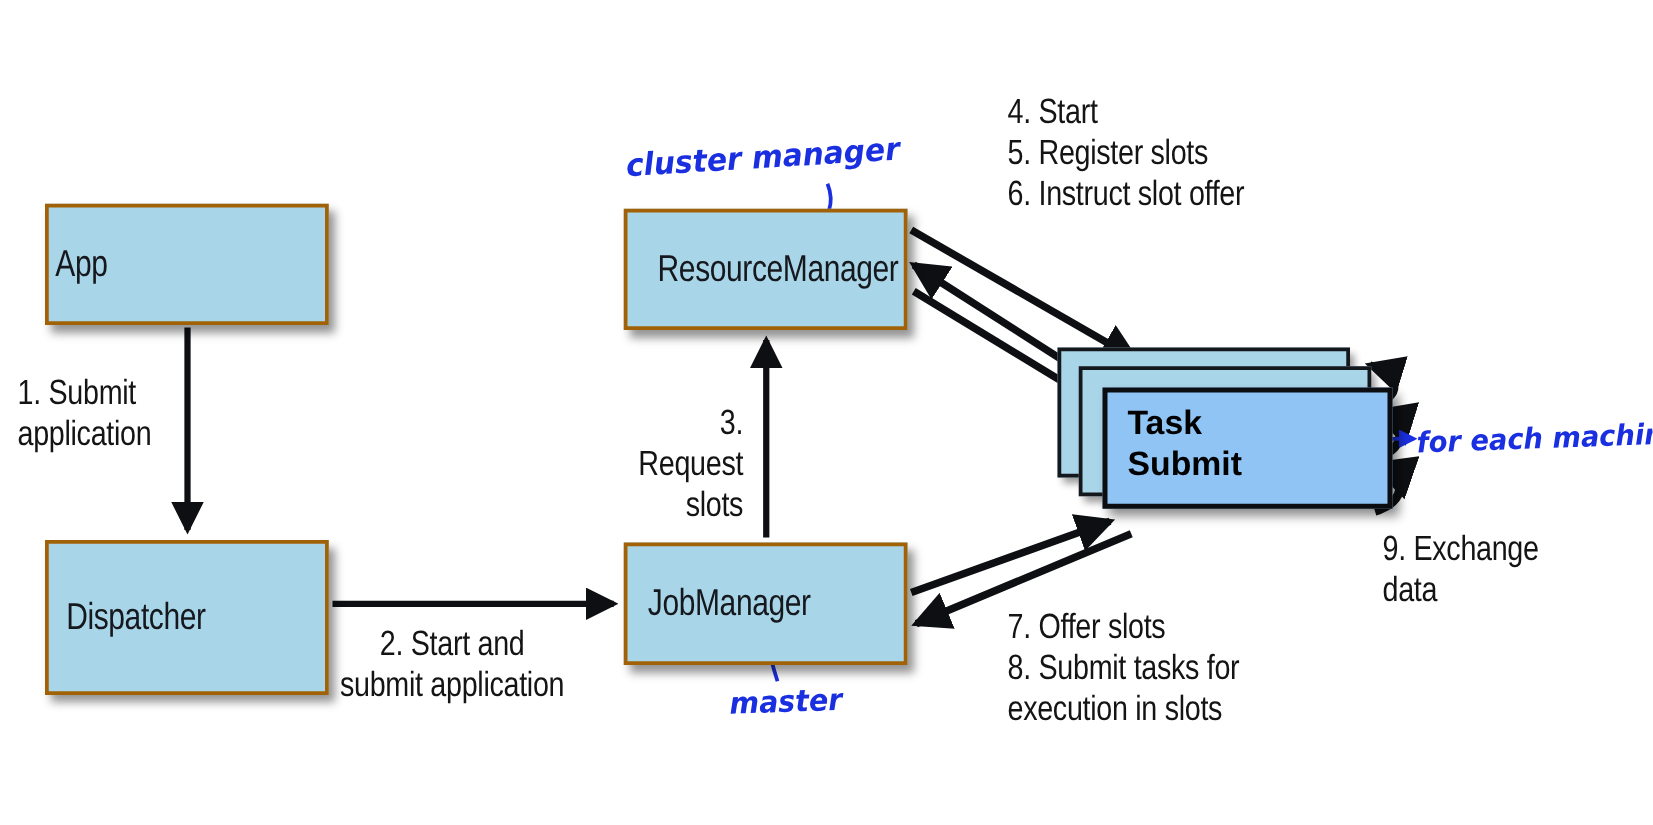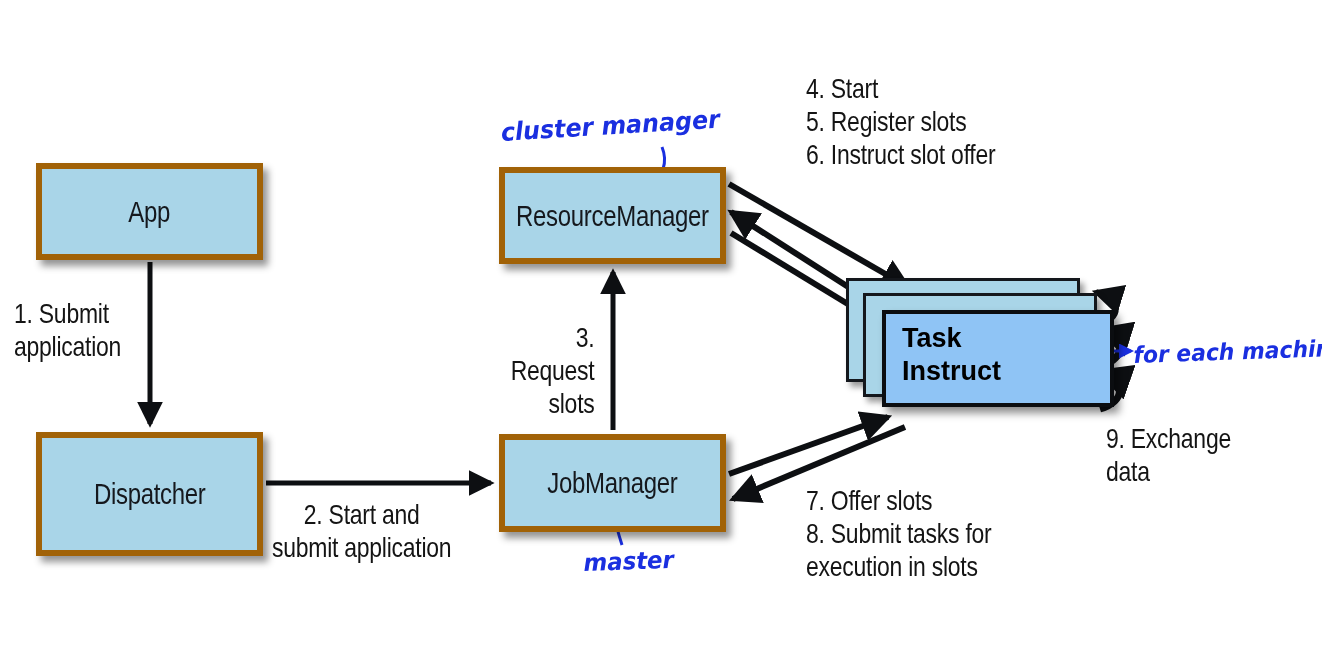--- a/index.html
+++ b/index.html
@@ -12,23 +12,23 @@
   }
   #stage { position:relative; width:1322px; height:660px; }
 
   
   #wires { position:absolute; left:0; top:0; width:1322px; height:660px; }
 
   
   .node {
     position:absolute;
     background:#a9d5e8;
-    border:6px solid #a16207;
+    border:3px solid #a16207;
     box-shadow:5px 6px 7px rgba(0,0,0,0.42);
-    display:flex; align-items:center; justify-content:center;
+    display:flex; align-items:center; justify-content:flex-start;
     z-index:3;
   }
   .node .label {
     font-family:"Liberation Sans", sans-serif;
     font-size:30px;
     color:#15181d;
     letter-spacing:-0.4px;
     transform:scaleX(0.80);
     transform-origin:center;
     white-space:nowrap;
@@ -175,21 +175,21 @@
 
   <div class="node" id="node-jm">
     <span class="label">JobManager</span>
   </div>
 
   <div id="tm-stack">
     <div class="tm-back" id="tm-back-1"></div>
     <div class="tm-back" id="tm-back-2"></div>
     <div id="tm-front">
       <div class="tm-label">Task
-Instruct</div>
+Submit</div>
     </div>
   </div>
 
   <div class="cap" id="cap-1">1. Submit
 application</div>
 
   <div class="cap" id="cap-2">2. Start and
 submit application</div>
 
   <div class="cap" id="cap-3">3. Request

